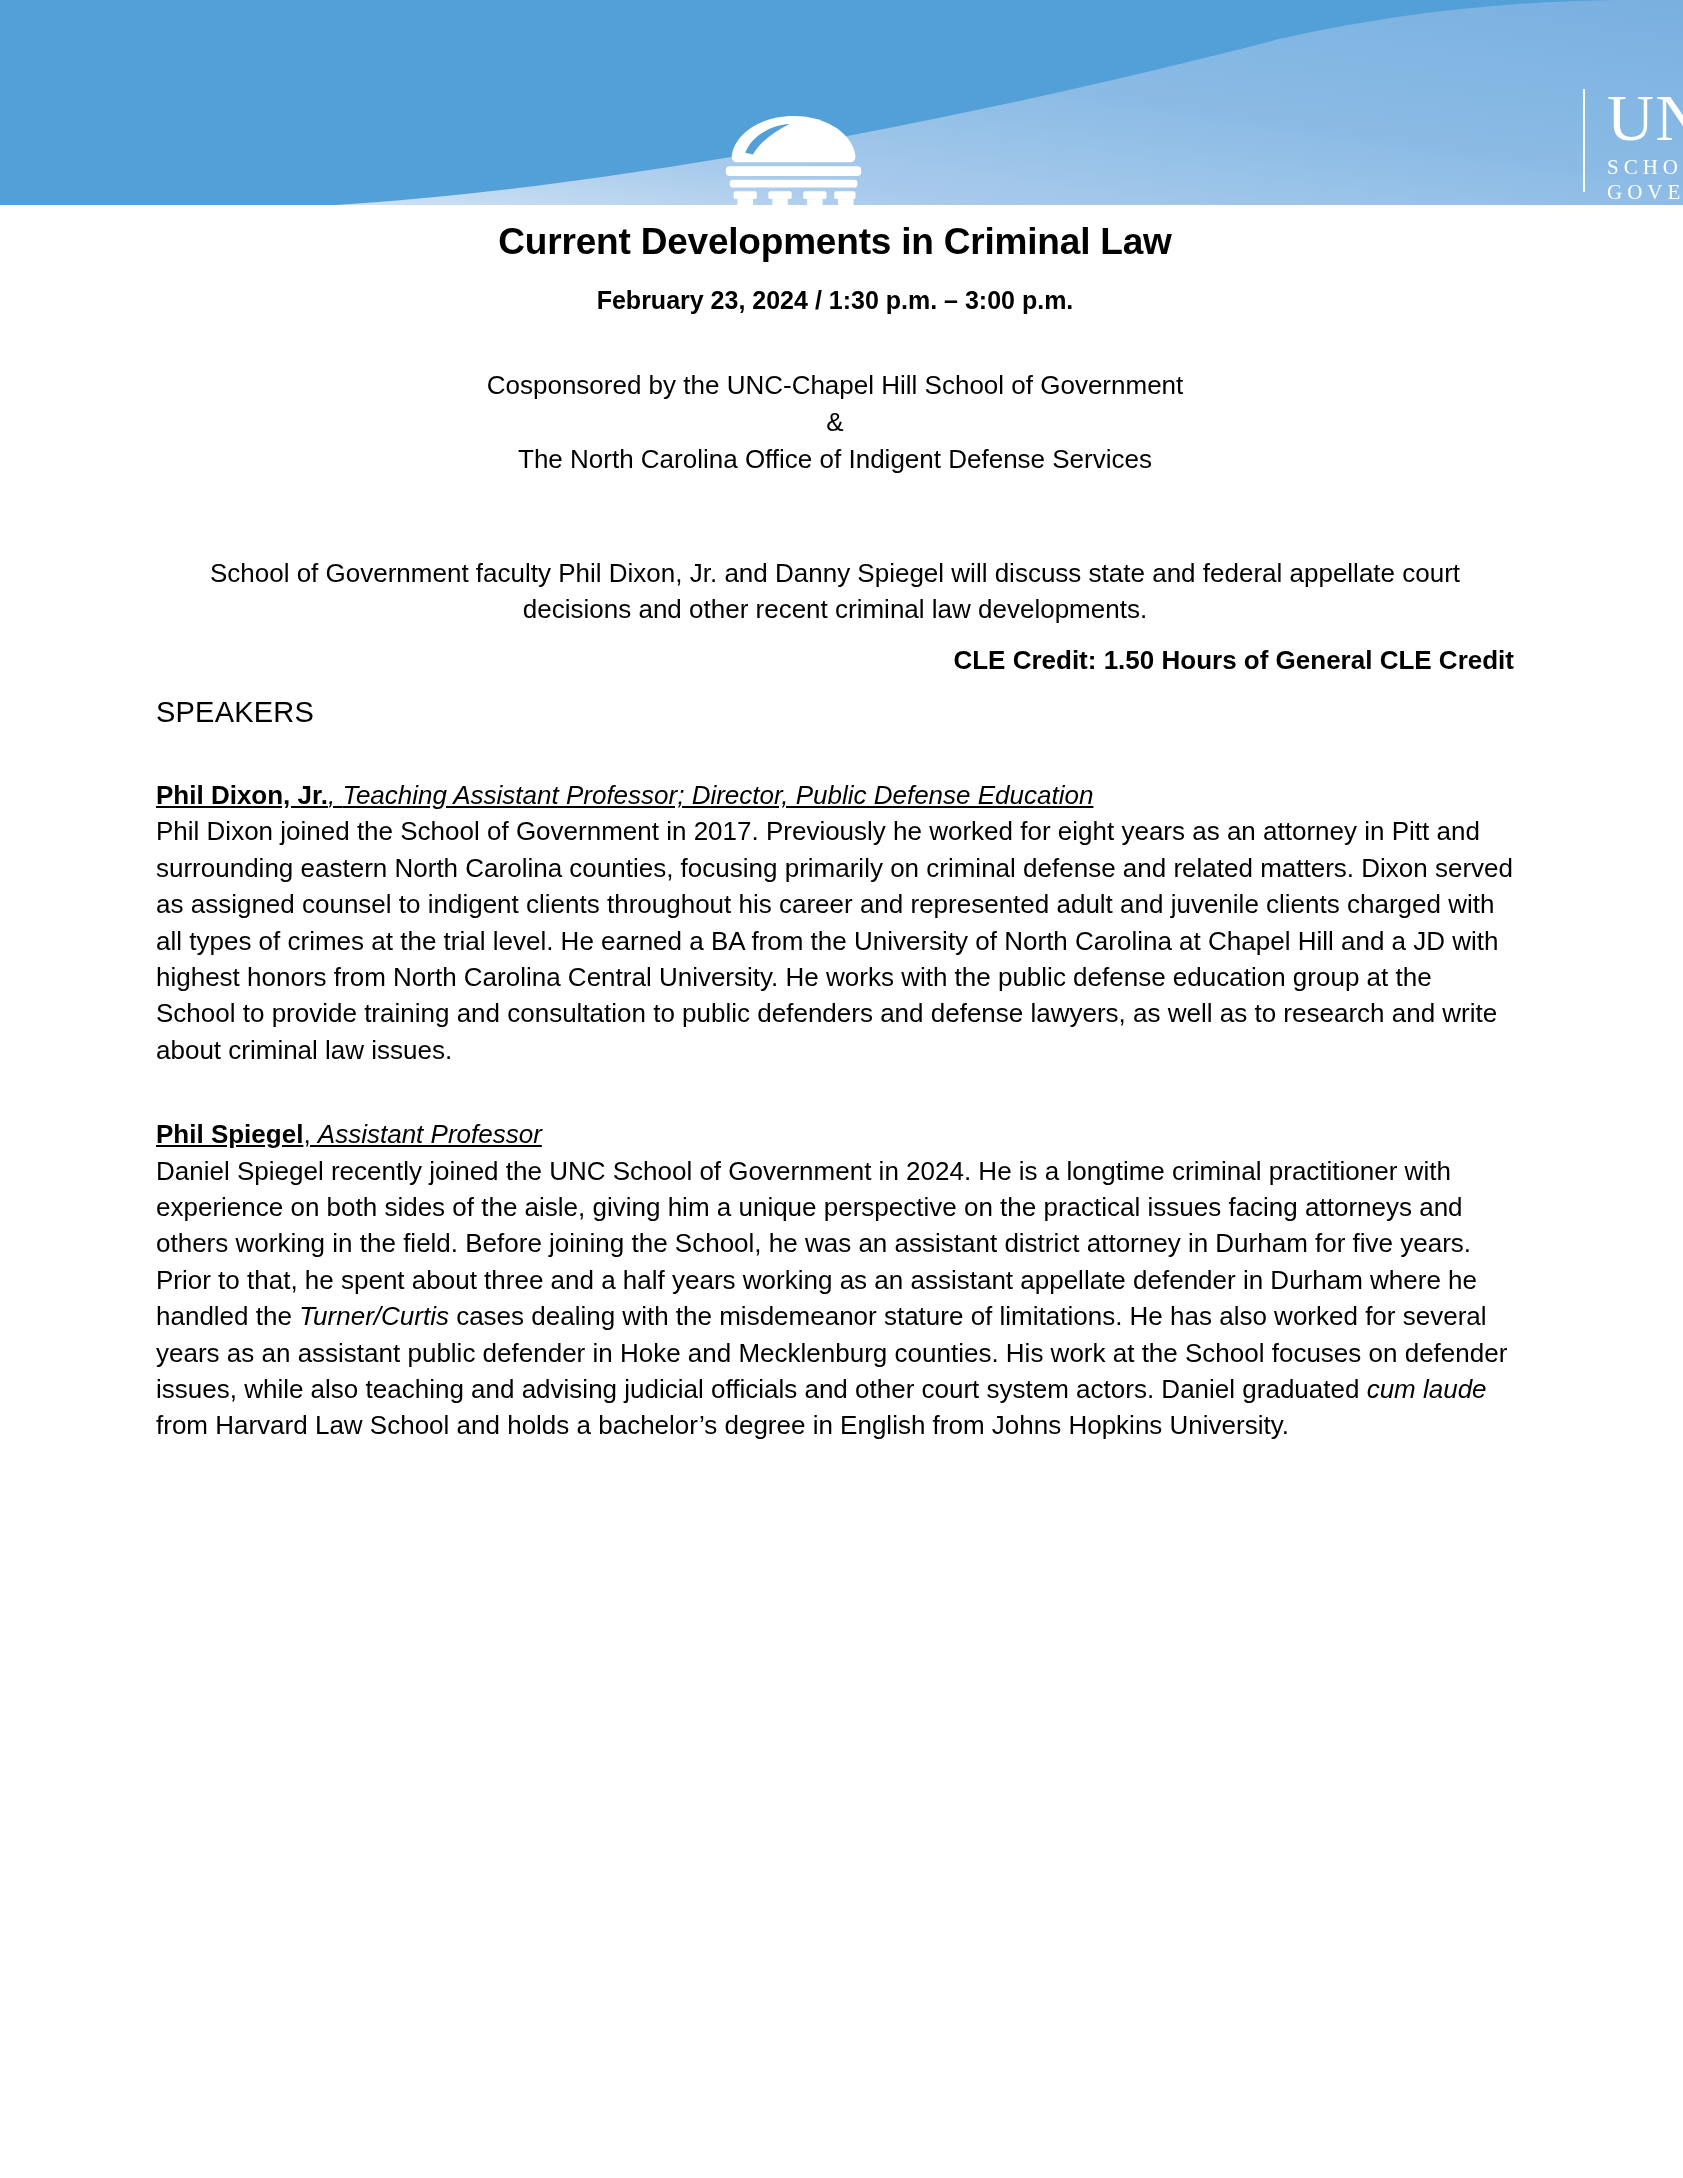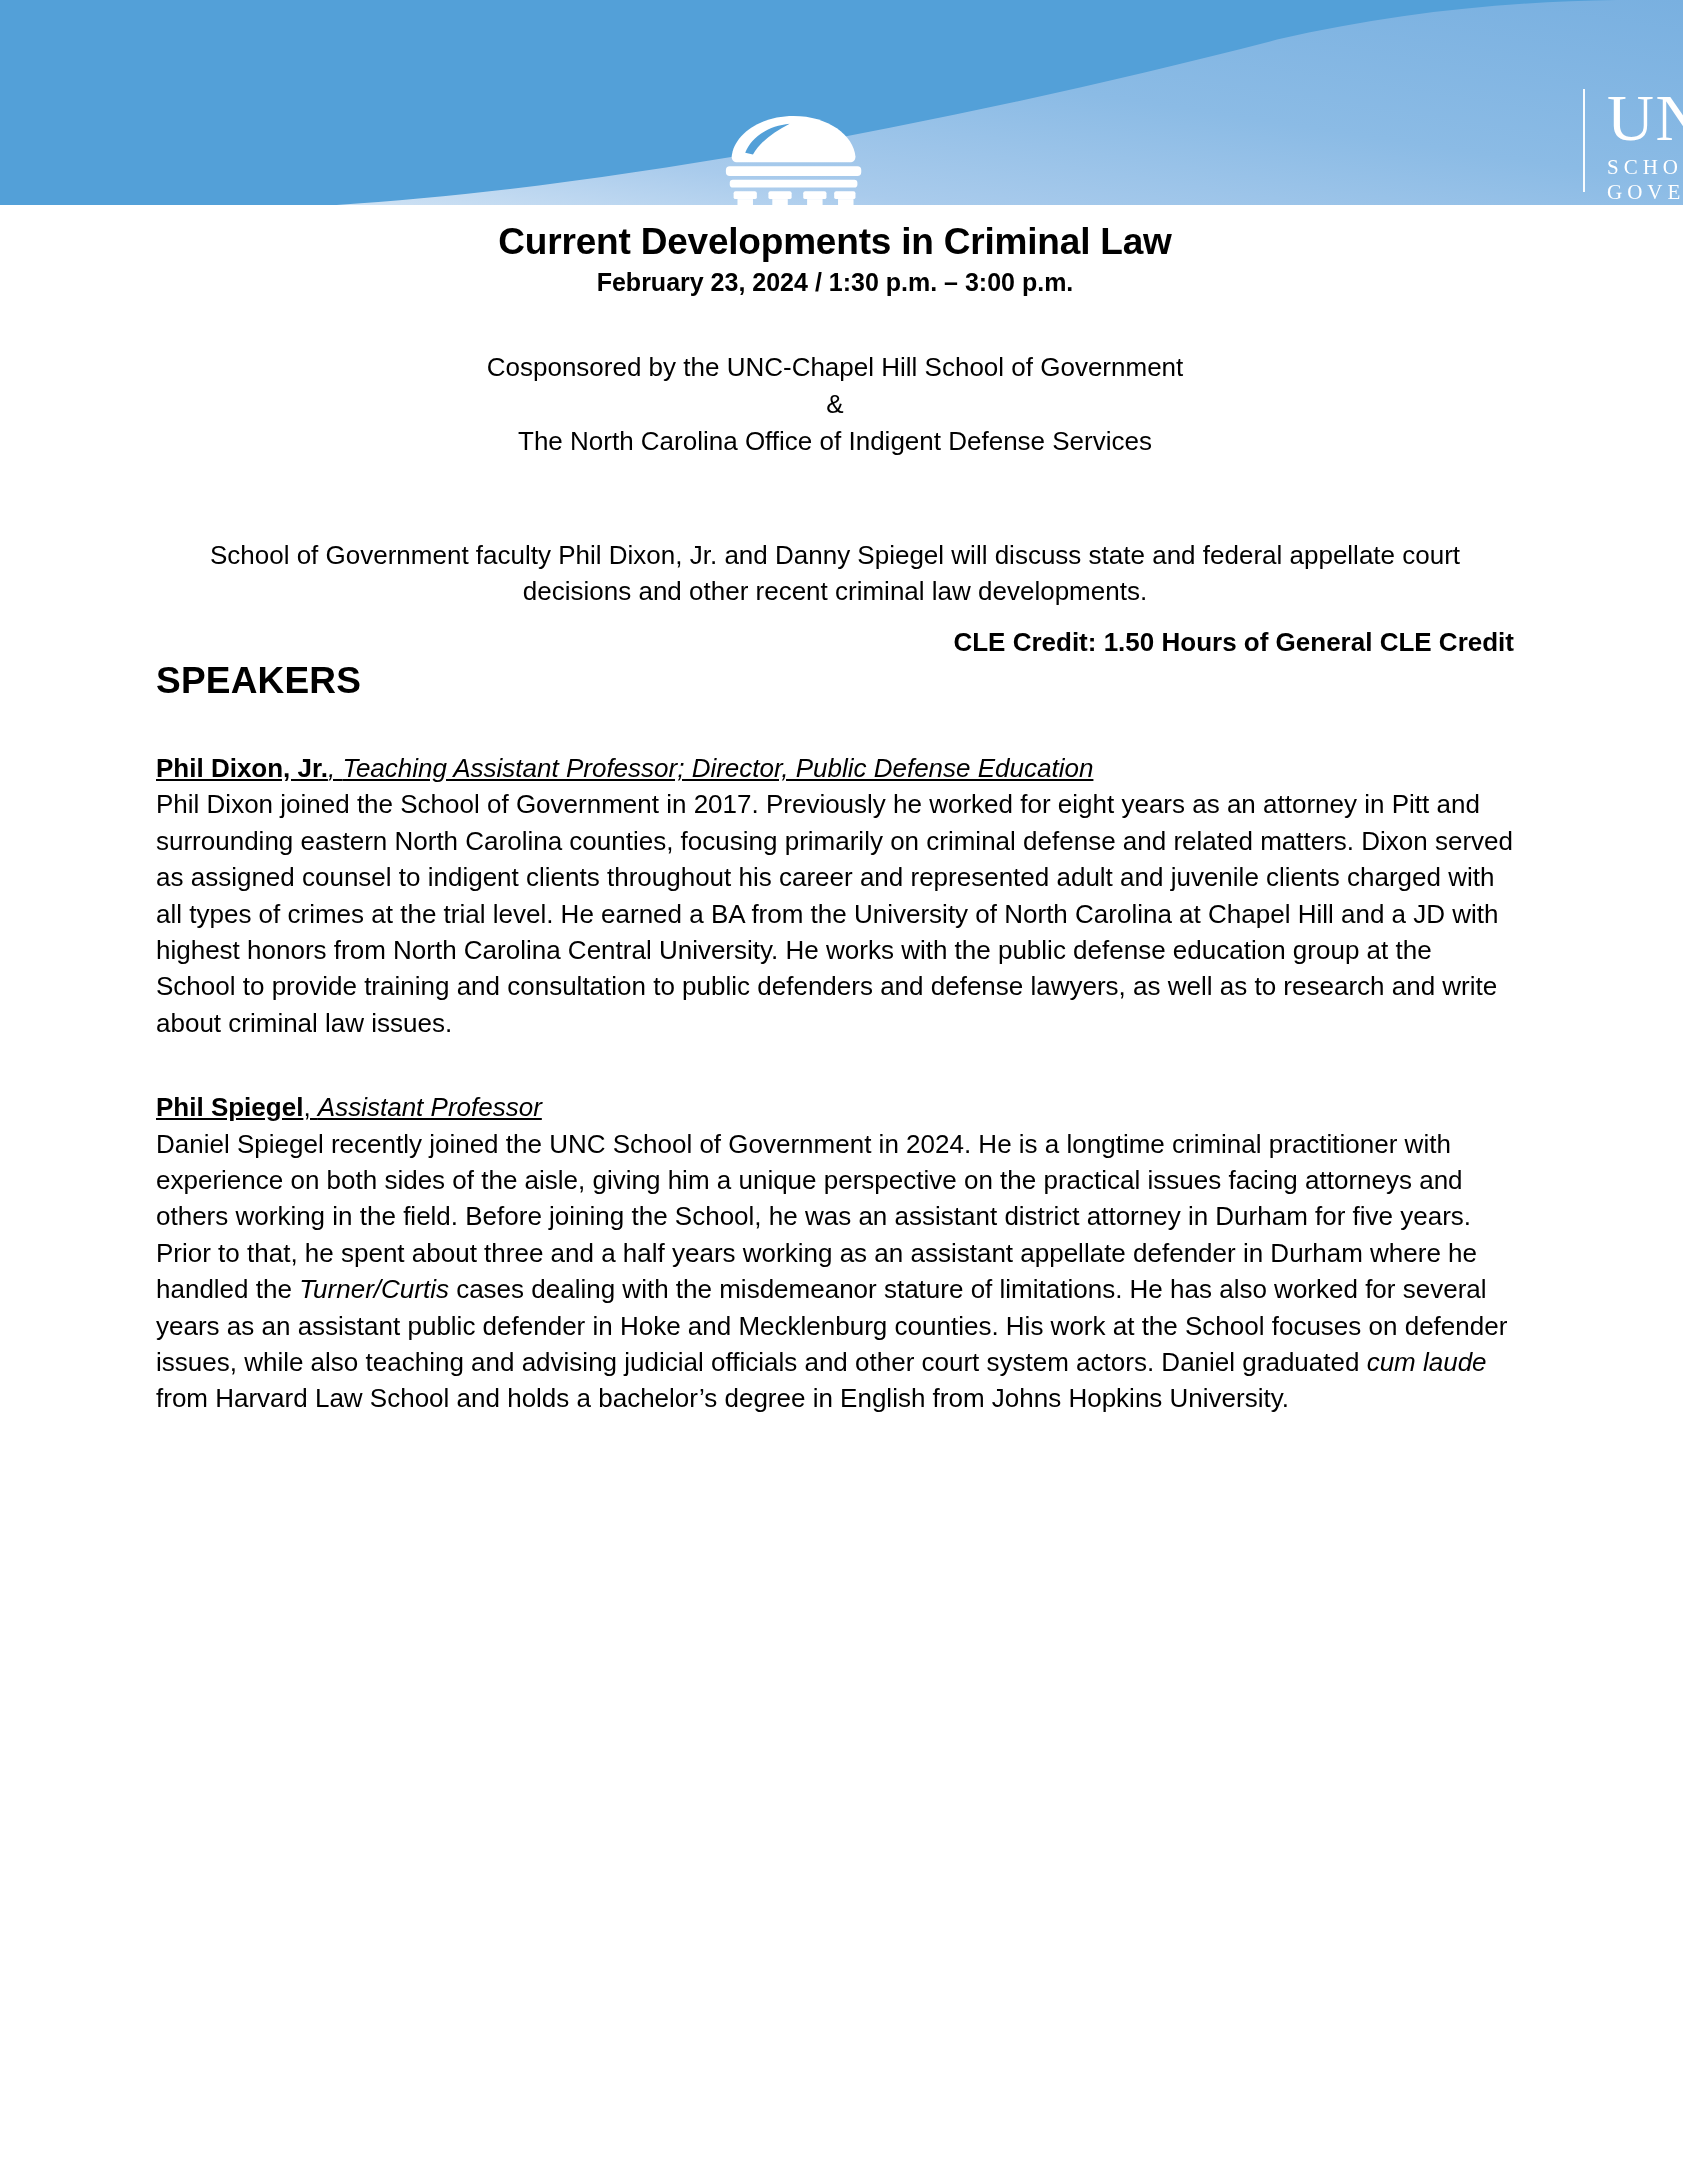--- a/index.html
+++ b/index.html
@@ -94,21 +94,21 @@
     font-size: 37px;
     line-height: 1.18;
     margin-top: 15px;
     letter-spacing: -0.2px;
   }
   .doc-subtitle {
     text-align: center;
     font-weight: bold;
     font-size: 25px;
     line-height: 1.3;
-    margin-top: 2px;
+    margin-top: 20px;
   }
   .cosponsor {
     text-align: center;
     font-size: 26px;
     line-height: 1.42;
     margin-top: 51px;
   }
 
   .intro {
     font-size: 26px;
@@ -117,22 +117,23 @@
     text-align: center;
   }
   .cle-line {
     font-size: 26px;
     font-weight: bold;
     text-align: right;
     margin-top: 14px;
     line-height: 1.4;
   }
   .speakers-head {
-    font-size: 37px;
-    font-weight: bold;
+    font-size: 29px;
+    font-weight: normal;
+    margin-top: 18px;
     letter-spacing: 0.2px;
   }
 
   .bio-block {
     margin-top: 48px;
   }
   .bio-name-line {
     font-size: 26px;
     line-height: 1.40;
     text-decoration: underline;

